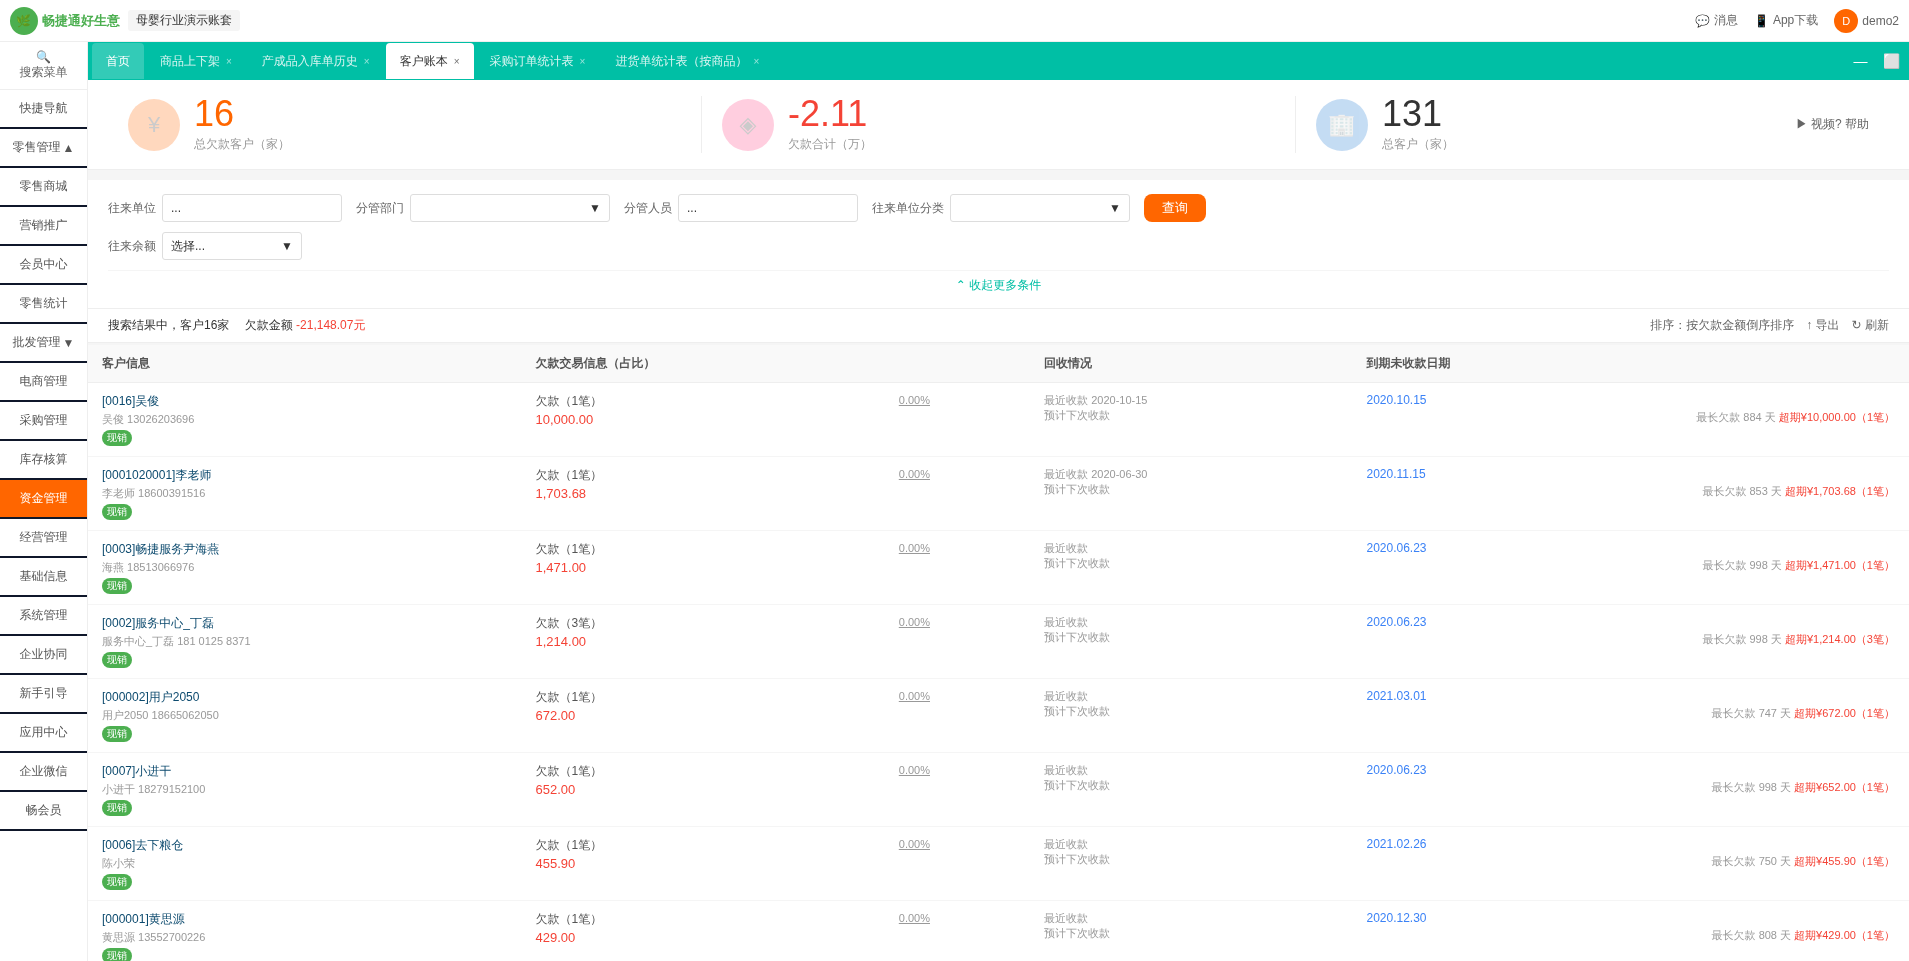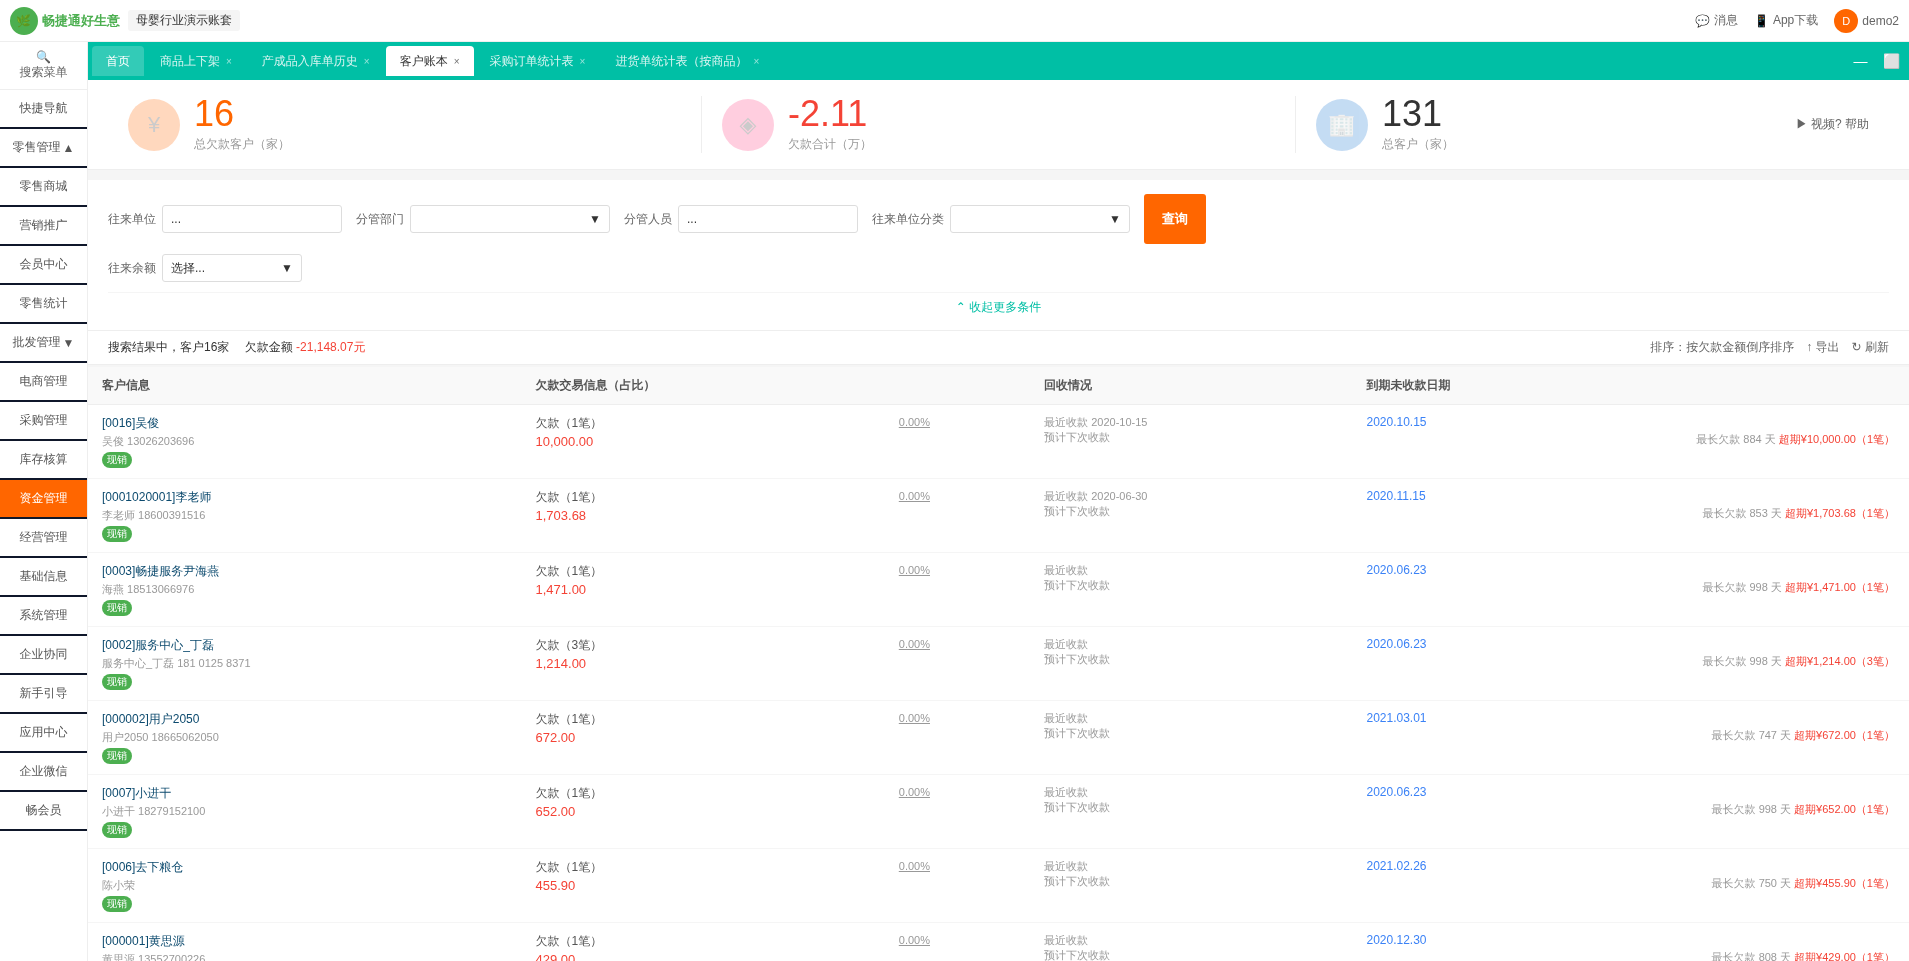--- a/index.html
+++ b/index.html
@@ -21,21 +21,21 @@
 
     
     .sidebar { width: 88px; background: #fff; border-right: 1px solid #eee; display: flex; flex-direction: column; overflow-y: auto; }
     .sidebar-search { padding: 8px; border-bottom: 1px solid #eee; text-align: center; color: #666; font-size: 12px; cursor: pointer; }
     .sidebar-item { padding: 10px 6px; text-align: center; font-size: 12px; color: #555; cursor: pointer; border-bottom: 2px solid #0f172a; }
     .sidebar-item.active { background: #ff6600; color: #fff; }
     .sidebar-item.has-arrow { display: flex; align-items: center; justify-content: center; gap: 2px; }
 
     
     .tab-bar { display: flex; align-items: center; background: #00bfa5; height: 38px; padding: 0 4px; overflow: hidden; }
-    .tab { display: flex; align-items: center; padding: 0 14px; height: 30px; font-size: 12px; color: rgba(255,255,255,0.85); cursor: pointer; border-radius: 4px 4px 0 0; margin-right: 2px; gap: 6px; white-space: nowrap; }
+    .tab { display: flex; align-items: center; padding: 0 14px; height: 36px; font-size: 12px; color: rgba(255,255,255,0.85); cursor: pointer; border-radius: 4px 4px 0 0; margin-right: 2px; gap: 6px; white-space: nowrap; }
     .tab.home { background: rgba(255,255,255,0.2); color: #fff; }
     .tab.active { background: #fff; color: #333; }
     .tab .close-x { font-size: 10px; opacity: 0.7; }
     .tab-bar-end { margin-left: auto; display: flex; align-items: center; gap: 8px; }
     .tab-end-btn { color: #fff; font-size: 14px; cursor: pointer; padding: 2px 4px; }
 
     
     .content-area { flex: 1; overflow-y: auto; background: #f5f5f5; }
 
     
@@ -54,21 +54,21 @@
     .summary-label { font-size: 12px; color: #999; margin-top: 4px; }
     .summary-card-actions { margin-left: auto; display: flex; font-size: 12px; color: #666; }
 
     
     .filter-section { background: #fff; padding: 14px 20px 8px; margin-bottom: 0; }
     .filter-row { display: flex; align-items: center; gap: 14px; margin-bottom: 10px; flex-wrap: wrap; }
     .filter-item { display: flex; align-items: center; gap: 6px; }
     .filter-label { font-size: 12px; color: #666; white-space: nowrap; }
     .filter-input { border: 1px solid #ddd; border-radius: 3px; padding: 4px 8px; font-size: 12px; width: 180px; display: flex; align-items: center; justify-content: space-between; cursor: pointer; height: 28px; }
     .filter-select { border: 1px solid #ddd; border-radius: 3px; padding: 4px 8px; font-size: 12px; width: 140px; display: flex; align-items: center; justify-content: space-between; cursor: pointer; height: 28px; background: #fff; }
-    .filter-btn { background: #ff6600; color: #fff; border: none; border-radius: 3px; padding: 16px 18px; font-size: 13px; cursor: pointer; font-weight: bold; }
+    .filter-btn { background: #ff6600; color: #fff; border: none; border-radius: 8px; padding: 5px 18px; font-size: 13px; cursor: pointer; }
     .filter-collapse { text-align: center; padding: 6px; color: #00bfa5; font-size: 12px; cursor: pointer; border-top: 1px solid #f5f5f5; }
 
     
     .result-bar { background: #fff; display: flex; align-items: center; justify-content: space-between; padding: 8px 20px; border-top: 1px solid #eee; border-bottom: 1px solid #eee; font-size: 12px; }
     .result-actions { display: flex; gap: 12px; align-items: center; color: #666; }
 
     
     .table-section { background: #fff; margin-top: 2px; }
     .data-table { width: 100%; border-collapse: collapse; font-size: 12px; }
     .data-table thead tr { background: #f9f9f9; border-bottom: 1px solid #eee; }

